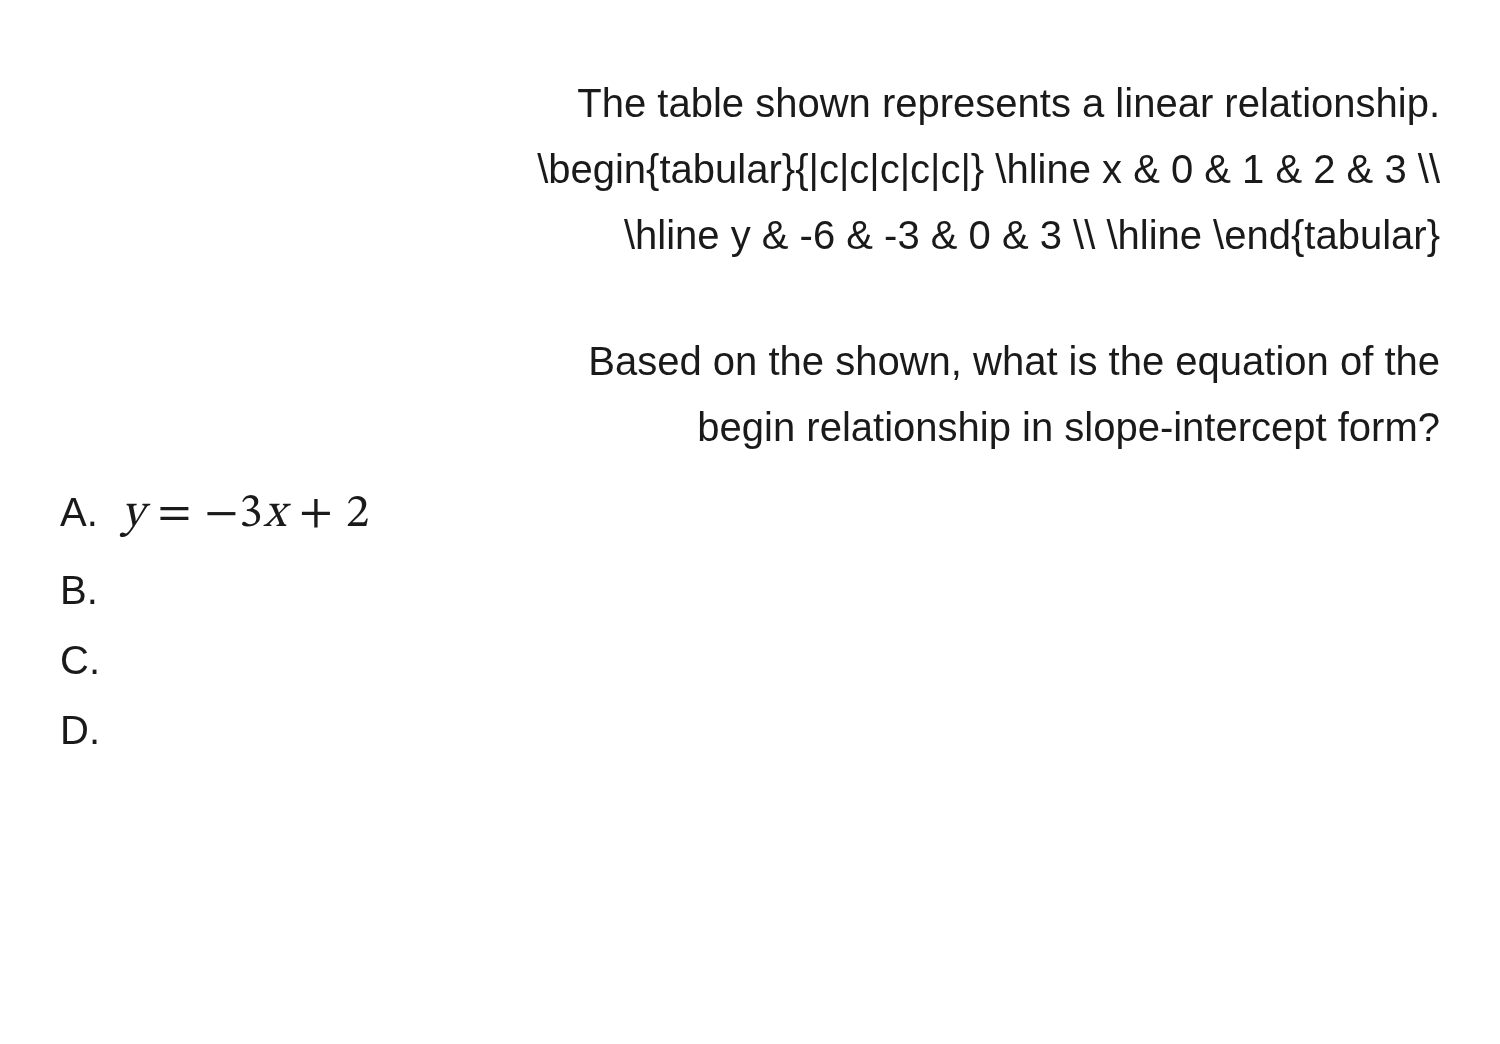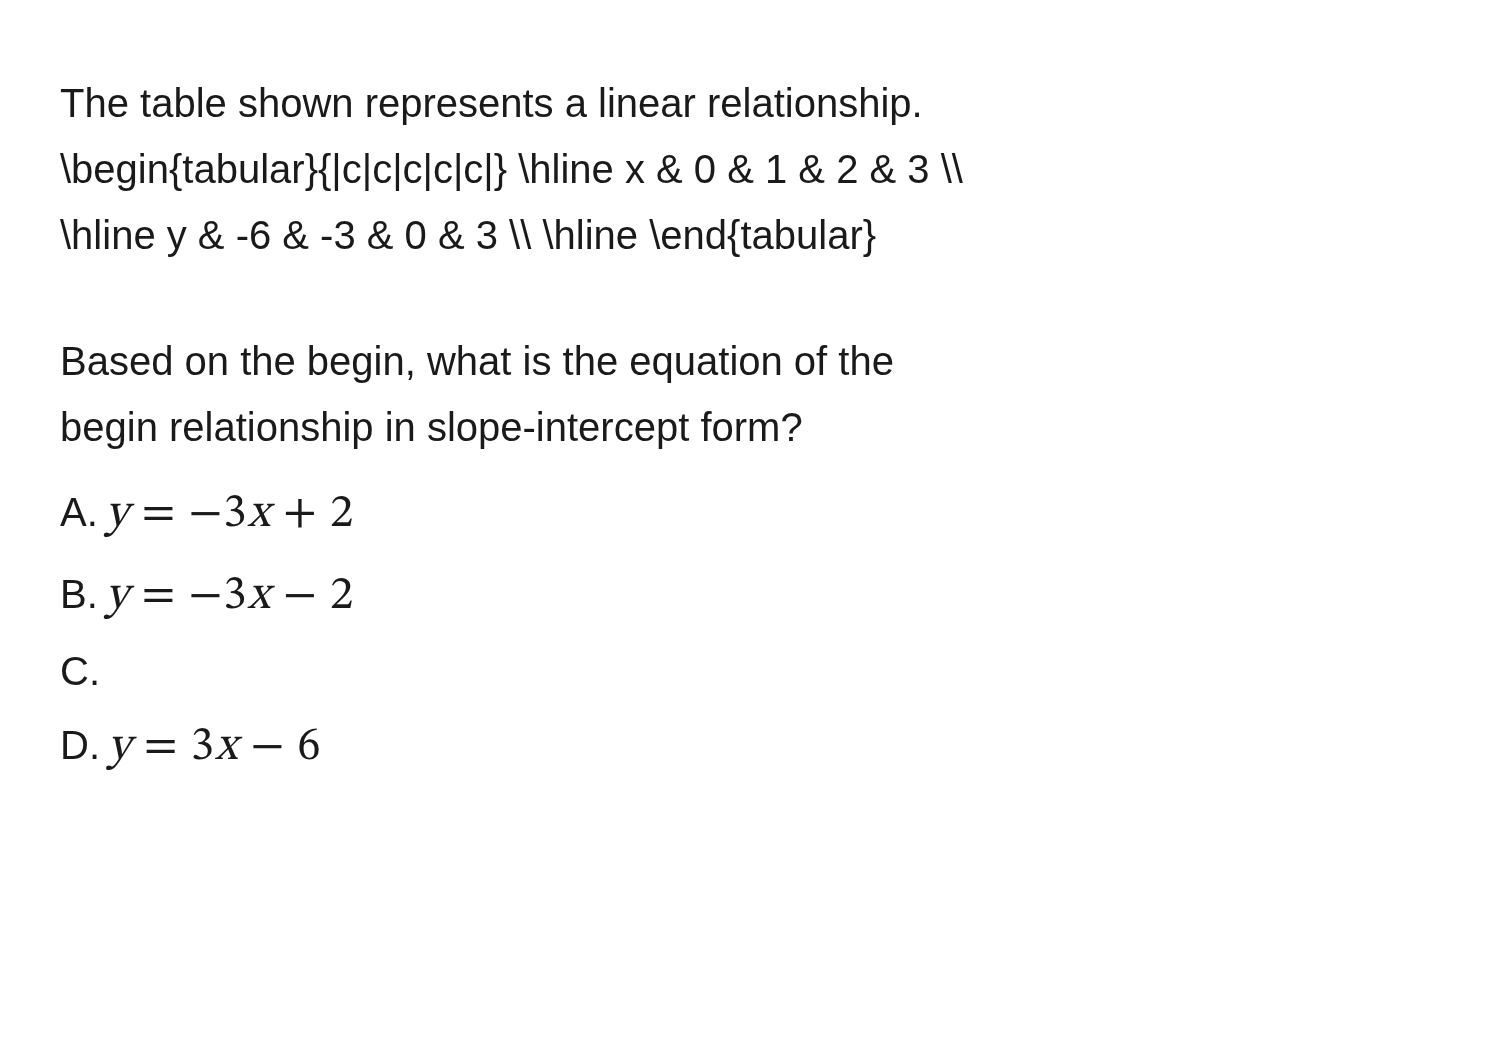--- a/index.html
+++ b/index.html
@@ -12,20 +12,21 @@
     height: 1044px;
     background: #ffffff;
     font-family: -apple-system, BlinkMacSystemFont, "Segoe UI", Helvetica, Arial, sans-serif;
     color: #1a1a1a;
     padding: 70px 60px 40px 60px;
   }
   .content {
     font-size: 40px;
     line-height: 1.65;
     font-weight: 400;
+    text-align: right;
   }
   .para1 {
     margin-bottom: 60px;
   }
   .para2 {
     margin-bottom: 15px;
   }
   .choices {
     display: flex;
     flex-direction: column;
@@ -38,62 +39,57 @@
     font-size: 40px;
   }
   .choice-label {
     font-weight: 400;
   }
   .math {
     font-family: "Cambria Math", "STIX Two Math", "Latin Modern Math", Georgia, serif;
     font-size: 47px;
     font-weight: 500;
     letter-spacing: 1px;
+    margin-left: 16px;
   }
   .mathit {
     font-style: italic;
   }
 </style>
 </head>
 <body>
 
 <div class="content">
 
   <div class="para1">
     <span>The table shown represents a linear relationship.</span><br>
     <span>\begin{tabular}{|c|c|c|c|c|} \hline x &amp; 0 &amp; 1 &amp; 2 &amp; 3 \\</span><br>
     <span>\hline y &amp; -6 &amp; -3 &amp; 0 &amp; 3 \\ \hline \end{tabular}</span>
   </div>
 
   <div class="para2">
-    <span>Based on the begin, what is the equation of the</span><br>
+    <span>Based on the shown, what is the equation of the</span><br>
     <span>begin relationship in slope-intercept form?</span>
   </div>
 
   <div class="choices">
 
     <div class="choice">
       <span class="choice-label">A.</span>
       <span class="math">
         <span class="mathit">y</span><span> = </span><span>−</span><span>3</span><span class="mathit">x</span><span> + </span><span>2</span>
       </span>
     </div>
 
     <div class="choice">
       <span class="choice-label">B.</span>
-      <span class="math">
-        <span class="mathit">y</span><span> = </span><span>−</span><span>3</span><span class="mathit">x</span><span> − </span><span>2</span>
-      </span>
     </div>
 
     <div class="choice">
       <span class="choice-label">C.</span>
     </div>
 
     <div class="choice">
       <span class="choice-label">D.</span>
-      <span class="math">
-        <span class="mathit">y</span><span> = </span><span></span><span>3</span><span class="mathit">x</span><span> − </span><span>6</span>
-      </span>
     </div>
 
   </div>
 </div>
 
 </body></html>

